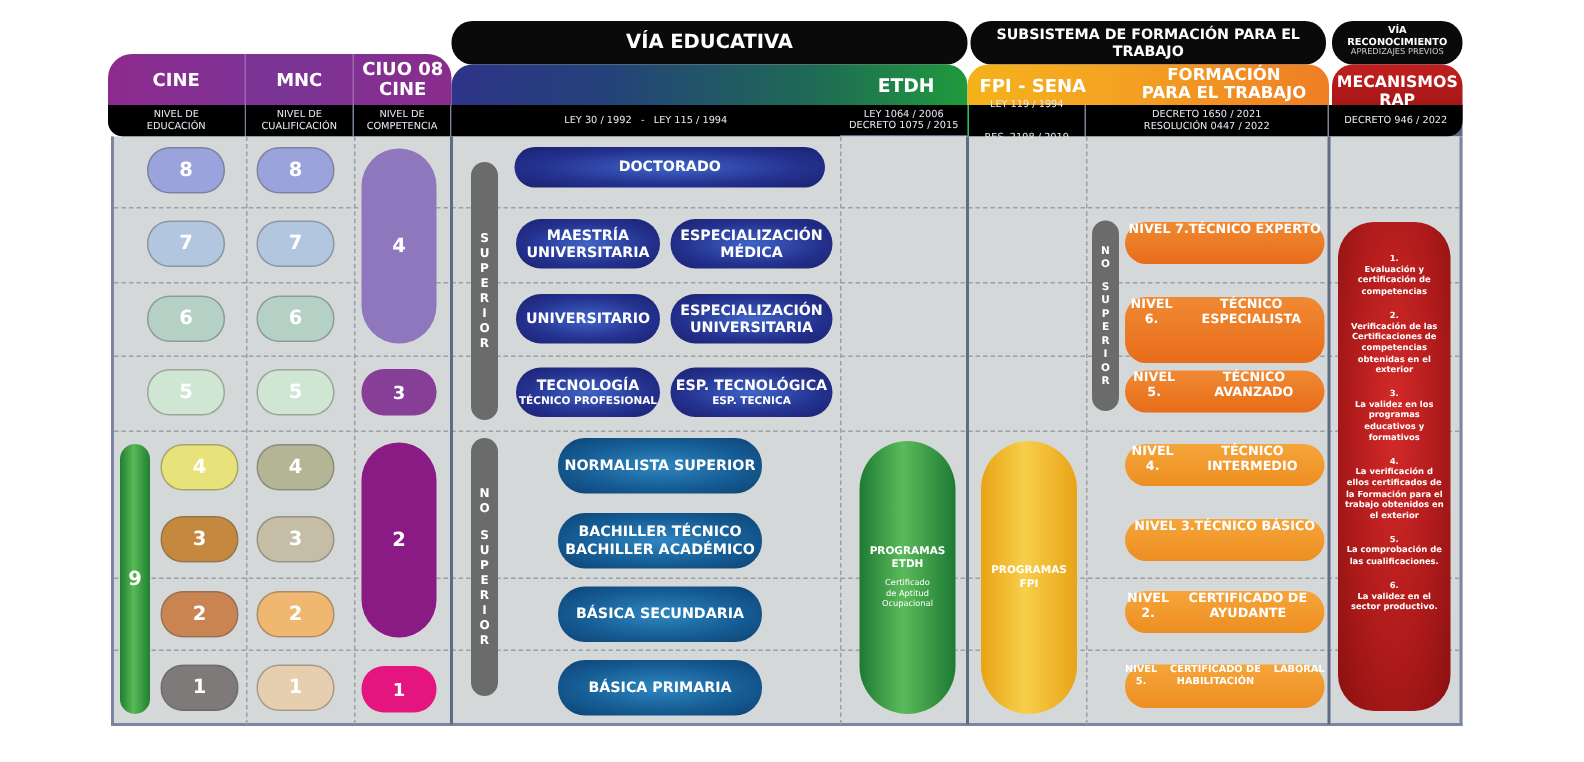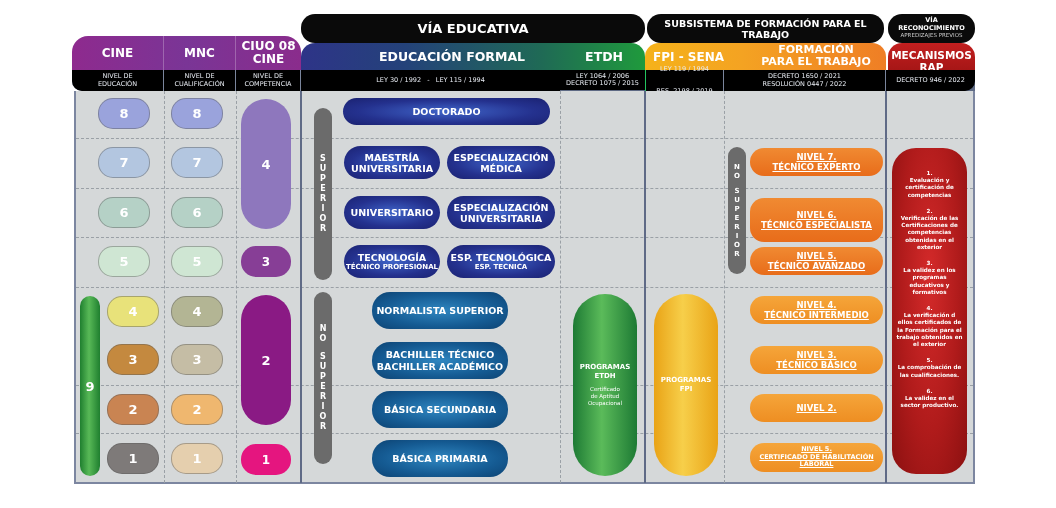--- a/index.html
+++ b/index.html
@@ -8,21 +8,21 @@
   .pill { position: absolute; display: flex; align-items: center; justify-content: center; text-align: center; color: #fff; font-weight: bold; }
   .hdr-black { background: #0a0a0a; border-radius: 14px; color: #fff; font-weight: bold; display:flex; align-items:center; justify-content:center; text-align:center; }
   .sub { background: #000000; color: #e8ecf3; font-size: 6.5px; line-height: 7.5px; display:flex; align-items:center; justify-content:center; text-align:center; }
   .body-bg { background: #d5d8d9; }
   .vline-solid { position:absolute; width:2px; background:#5f6a86; }
   .vline-dash { position:absolute; width:0; border-left:1px dashed #9aa0a6; }
   .hline-dash { position:absolute; height:0; border-top:1px dashed #9aa0a6; }
   .num-pill { position:absolute; width:52px; height:31px; border-radius:15px; display:flex; align-items:center; justify-content:center; color:#fff; font-weight:bold; font-size:13px; border:1px solid rgba(90,90,90,0.45); }
   .blue-pill { position:absolute; border-radius:17px; display:flex; flex-direction:column; align-items:center; justify-content:center; color:#fff; font-weight:bold; font-size:9.5px; line-height:11px; text-align:center; background: radial-gradient(ellipse at 50% 50%, #3f64c8 0%, #24318e 60%, #1a2170 100%); }
   .teal-pill { position:absolute; border-radius:18px; display:flex; flex-direction:column; align-items:center; justify-content:center; color:#fff; font-weight:bold; font-size:9.5px; line-height:12px; text-align:center; background: radial-gradient(ellipse at 50% 50%, #2f86c0 0%, #155b93 60%, #0d4373 100%); }
-  .orange-pill { position:absolute; border-radius:14px; display:flex; flex-direction:column; align-items:center; justify-content:center; color:#fff; font-weight:bold; font-size:8.5px; line-height:10px; text-align:center;text-decoration:underline; }
+  .orange-pill { position:absolute; border-radius:14px; display:flex; align-items:flex-start; justify-content:center; color:#fff; font-weight:bold; font-size:8.5px; line-height:10px; text-align:center; }
   .vert-pill { position:absolute; background:#6b6b6b; border-radius:9px; color:#fff; font-weight:bold; font-size:8px; display:flex; flex-direction:column; align-items:center; justify-content:center; line-height:10px; }
 </style>
 </head>
 <body>
 
 <div class="abs hdr-black" style="left:301px;top:14px;width:344px;height:29px;font-size:13px;">
   <span>VÍA EDUCATIVA</span>
 </div>
 <div class="abs hdr-black" style="left:647px;top:14px;width:237px;height:29px;font-size:9.5px;">
   <span>SUBSISTEMA DE FORMACIÓN PARA EL TRABAJO</span>
@@ -39,21 +39,20 @@
   </div>
   <div style="width:72px;display:flex;align-items:center;justify-content:center;color:#fff;font-weight:bold;font-size:12px;border-right:1px solid rgba(255,255,255,0.25)">
     <span>MNC</span>
   </div>
   <div style="width:65px;display:flex;flex-direction:column;align-items:center;justify-content:center;color:#fff;font-weight:bold;font-size:12px;line-height:13px;">
     <span>CIUO 08</span>
     <span>CINE</span>
   </div>
 </div>
 <div class="abs" style="left:301px;top:43px;width:344px;height:27px;border-radius:14px 14px 0 0;background:linear-gradient(90deg,#2e3488 0%,#24427a 30%,#1f6a55 70%,#1f9a3c 100%);">
-  <span style="position:absolute;left:78px;top:6px;color:#fff;font-weight:bold;font-size:12.5px;">EDUCACIÓN FORMAL</span>
   <span style="position:absolute;right:22px;top:6px;color:#fff;font-weight:bold;font-size:12.5px;">ETDH</span>
 </div>
 <div class="abs" style="left:645px;top:43px;width:241px;height:27px;border-radius:14px 14px 0 0;background:linear-gradient(90deg,#f5b21a 0%,#f4a322 40%,#ef7e25 100%);">
   <span style="position:absolute;left:8px;top:7px;color:#fff;font-weight:bold;font-size:12px;">FPI - SENA</span>
   <div style="position:absolute;left:105px;top:1px;width:132px;text-align:center;color:#fff;font-weight:bold;font-size:11px;line-height:12px;">
     <div>FORMACIÓN</div>
     <div>PARA EL TRABAJO</div>
   </div>
 </div>
 <div class="abs" style="left:888px;top:43px;width:87px;height:37px;border-radius:14px 14px 0 0;background:linear-gradient(180deg,#c21f1f,#9c1313);display:flex;flex-direction:column;align-items:center;justify-content:center;color:#fff;font-weight:bold;font-size:10.5px;line-height:11.5px;">
@@ -281,20 +280,21 @@
 <div class="orange-pill" style="left:750px;top:296px;width:133px;height:28px;background:linear-gradient(180deg,#f5a53a,#ee8e22);">
     <span>NIVEL 4.</span>
     <span>TÉCNICO INTERMEDIO</span>
   </div>
 <div class="orange-pill" style="left:750px;top:346px;width:133px;height:28px;background:linear-gradient(180deg,#f5a53a,#ee8e22);">
     <span>NIVEL 3.</span>
     <span>TÉCNICO BÁSICO</span>
   </div>
 <div class="orange-pill" style="left:750px;top:394px;width:133px;height:28px;background:linear-gradient(180deg,#f5a53a,#ee8e22);">
     <span>NIVEL 2.</span>
+    <span>CERTIFICADO DE AYUDANTE</span>
   </div>
 <div class="orange-pill" style="left:750px;top:443px;width:133px;height:29px;background:linear-gradient(180deg,#f5a53a,#ee8e22);font-size:6.5px;line-height:7.5px;">
     <span>NIVEL 5.</span>
     <span>CERTIFICADO DE HABILITACIÓN</span>
     <span>LABORAL</span>
   </div>
 
 <div class="abs" style="left:892px;top:148px;width:75px;height:326px;border-radius:24px;background:radial-gradient(ellipse at 50% 40%,#d42a2a 0%,#b01b1b 55%,#8a1010 100%);color:#fff;font-size:5.6px;line-height:7.2px;text-align:center;padding:22px 4px 0 4px;font-weight:bold;">
   <div style="margin-bottom:9px;">
       <div>1.</div>

